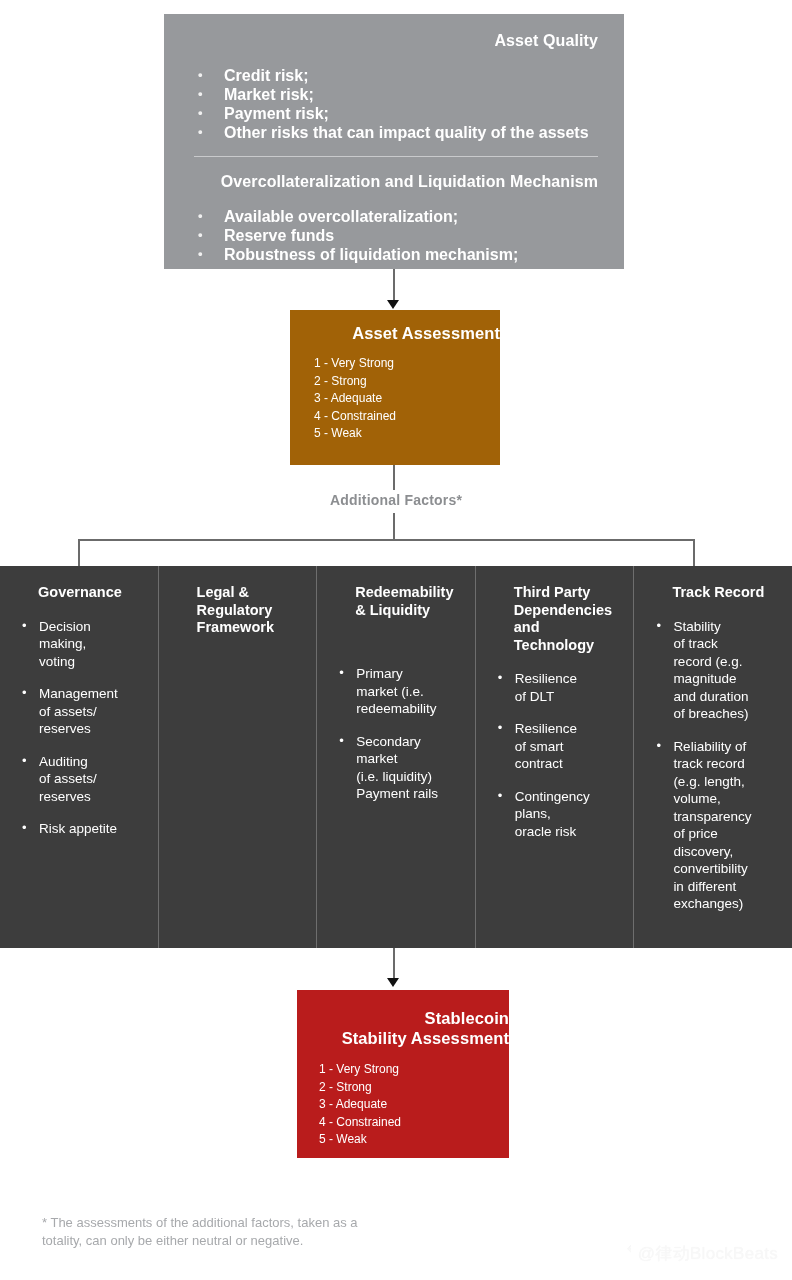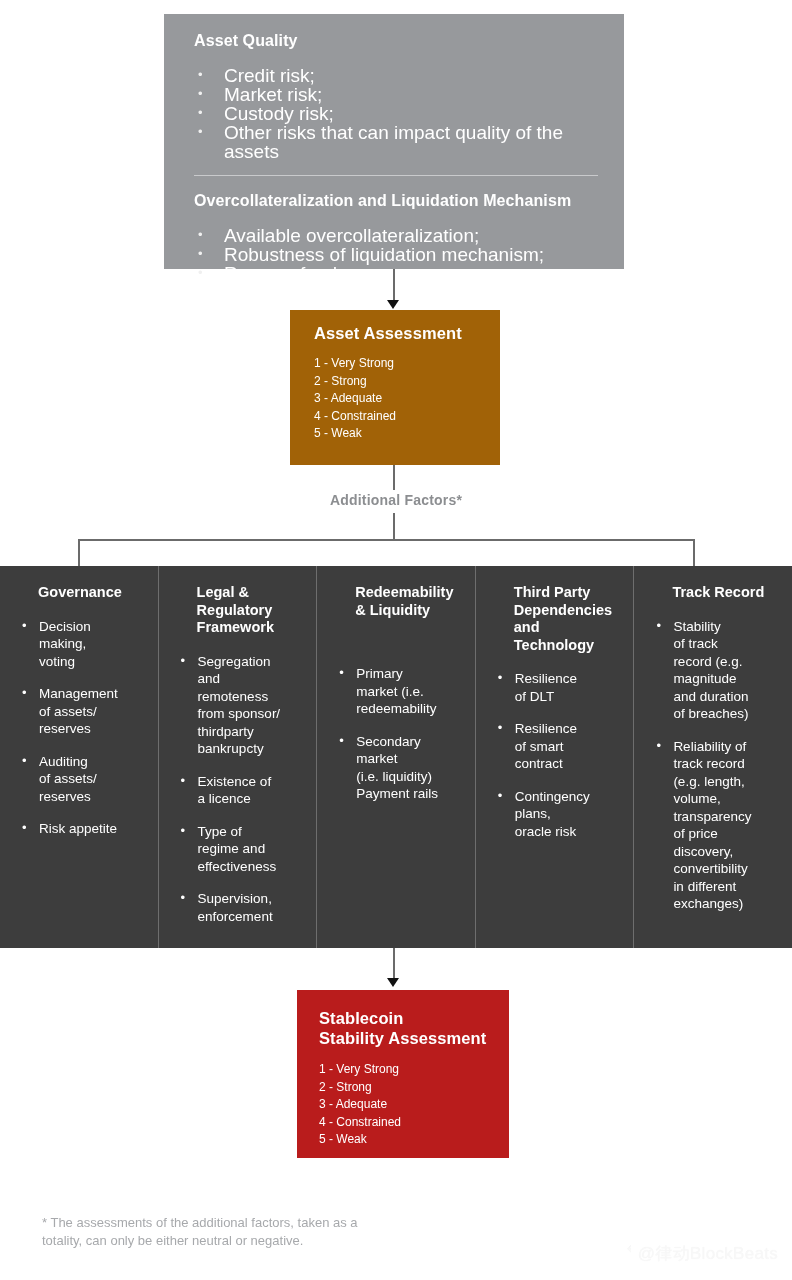--- a/index.html
+++ b/index.html
@@ -25,34 +25,36 @@
     background: #97999c;
     box-sizing: border-box;
     padding: 18px 26px 0 30px;
   }
   .box-heading {
     color: #ffffff;
     font-size: 16px;
     font-weight: bold;
     letter-spacing: .1px;
     margin: 0 0 14px 0;
+    text-align: right;
   }
   #top-box .box-heading { margin-bottom: 16px; }
   .bullets {
     list-style: none;
     margin: 0;
     padding: 0;
   }
   .bullets li {
     color: #ffffff;
-    font-size: 19px;
+    font-size: 16px;
     line-height: 19px;
     position: relative;
     padding-left: 30px;
     margin-bottom: 0;
+    font-weight: bold;
   }
   .bullets li::before {
     content: "•";
     position: absolute;
     left: 4px;
     top: -1px;
     font-size: 13px;
     color: #f0f0f0;
   }
   .divider-line {
@@ -212,29 +214,29 @@
   }
 </style>
 </head>
 <body>
 
 <div id="top-box">
   <h2 class="box-heading">Asset Quality</h2>
   <ul class="bullets">
     <li>Credit risk;</li>
     <li>Market risk;</li>
-    <li>Custody risk;</li>
+    <li>Payment risk;</li>
     <li>Other risks that can impact quality of the assets</li>
   </ul>
   <div class="divider-line"></div>
   <h2 class="box-heading">Overcollateralization and Liquidation Mechanism</h2>
   <ul class="bullets">
     <li>Available overcollateralization;</li>
+    <li>Reserve funds</li>
     <li>Robustness of liquidation mechanism;</li>
-    <li>Reserve funds</li>
   </ul>
 </div>
 
 <div class="vline" style="left:393px; top:269px; height:33px;"></div>
 <div class="arrowhead" style="left:387px; top:300px;"></div>
 
 <div id="asset-box">
   <h2 class="box-heading">Asset Assessment</h2>
   <ul class="scale-list">
     <li>1 - Very Strong</li>
@@ -267,35 +269,20 @@
 of assets/
 reserves</li>
       <li>Risk appetite</li>
     </ul>
   </div>
 
   <div class="factor-col">
     <h3 class="col-title" style="white-space:pre-line;">Legal &amp;
 Regulatory
 Framework</h3>
-    <ul class="col-bullets">
-      <li>Segregation
-and
-remoteness
-from sponsor/
-thirdparty
-bankrupcty</li>
-      <li>Existence of
-a licence</li>
-      <li>Type of
-regime and
-effectiveness</li>
-      <li>Supervision,
-enforcement</li>
-    </ul>
   </div>
 
   <div class="factor-col">
     <h3 class="col-title" style="white-space:pre-line; margin-bottom:46px;">Redeemability
 &amp; Liquidity</h3>
     <ul class="col-bullets">
       <li>Primary
 market (i.e.
 redeemability</li>
       <li>Secondary

